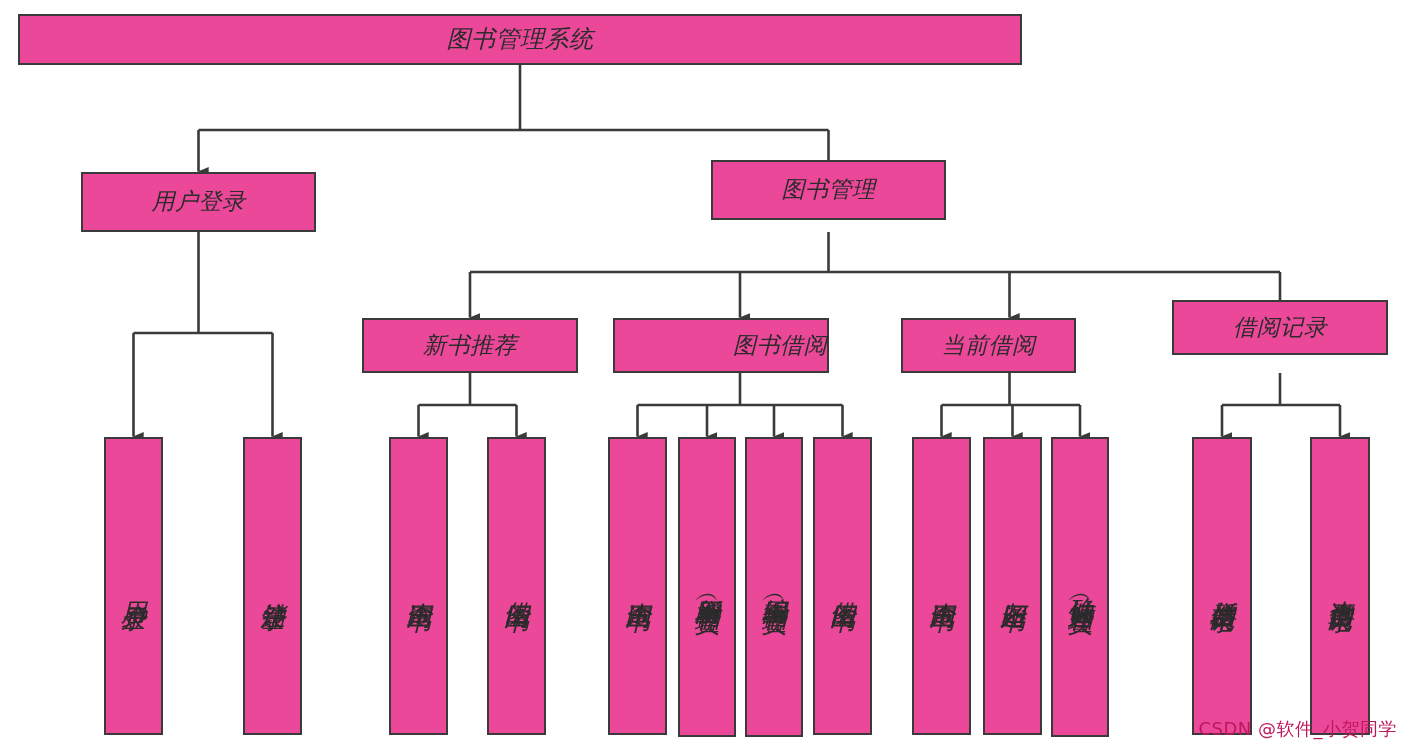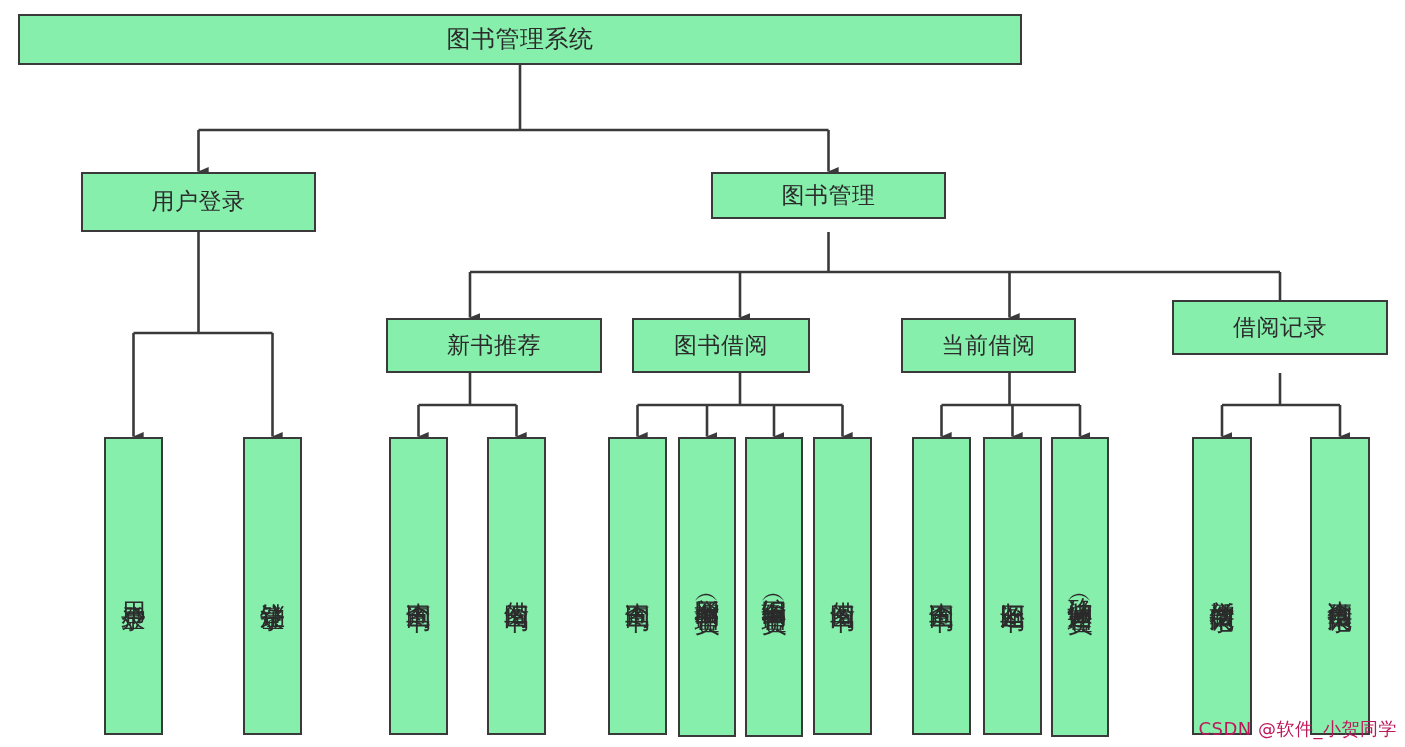--- a/index.html
+++ b/index.html
@@ -22,26 +22,27 @@
     position: absolute;
     left: 0;
     top: 0;
     width: 1405px;
     height: 747px;
     pointer-events: none;
   }
   .node {
     position: absolute;
     box-sizing: border-box;
-    background: #86efac;
+    background: #ec4899;
     border: 2px solid #3a3a3a;
     display: flex;
     align-items: center;
     justify-content: center;
     color: #2b2b2b;
+    font-style: italic;
   }
   .node-label {
     display: block;
     text-align: center;
     line-height: 1.18;
     white-space: nowrap;
     color: #2b2b2b;
   }
   
   .node.horiz .node-label {
@@ -125,27 +126,27 @@
       </g>
   </svg>
 
   <div id="node-layer">
       <div class="node horiz root" style="left: 18px; top: 14px; width: 1004px; height: 51px;">
         <span class="node-label">图书管理系统</span>
       </div>
       <div class="node horiz" style="left: 81px; top: 172px; width: 235px; height: 60px;">
         <span class="node-label">用户登录</span>
       </div>
-      <div class="node horiz" style="left: 711px; top: 172px; width: 235px; height: 47px;">
+      <div class="node horiz" style="left: 711px; top: 160px; width: 235px; height: 60px;">
         <span class="node-label">图书管理</span>
       </div>
-      <div class="node horiz" style="left: 362px; top: 318px; width: 216px; height: 55px; margin-left: 24px;">
+      <div class="node horiz" style="left: 362px; top: 318px; width: 216px; height: 55px;">
         <span class="node-label">新书推荐</span>
       </div>
-      <div class="node horiz" style="left: 632px; top: 318px; width: 178px; height: 55px;">
+      <div class="node horiz" style="left: 613px; top: 318px; width: 216px; height: 55px; justify-content: flex-end;">
         <span class="node-label">图书借阅</span>
       </div>
       <div class="node horiz" style="left: 901px; top: 318px; width: 175px; height: 55px;">
         <span class="node-label">当前借阅</span>
       </div>
       <div class="node horiz" style="left: 1172px; top: 300px; width: 216px; height: 55px;">
         <span class="node-label">借阅记录</span>
       </div>
       <div class="node vert" style="left: 104px; top: 437px; width: 59px; height: 298px;">
         <span class="node-label">用户登录</span>

